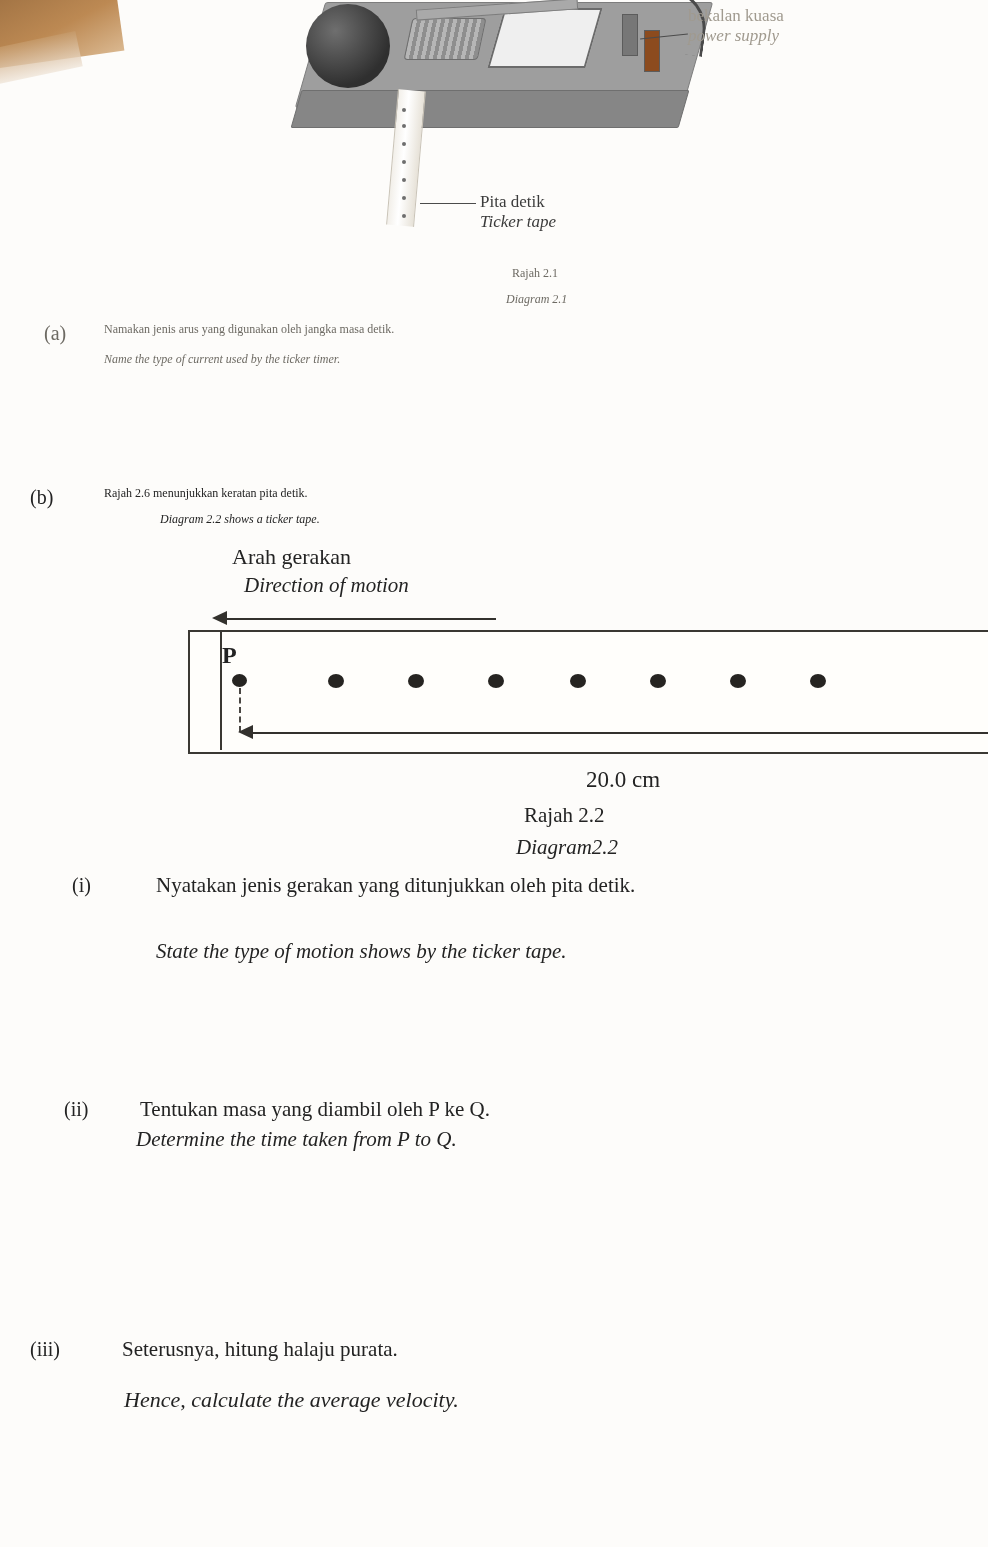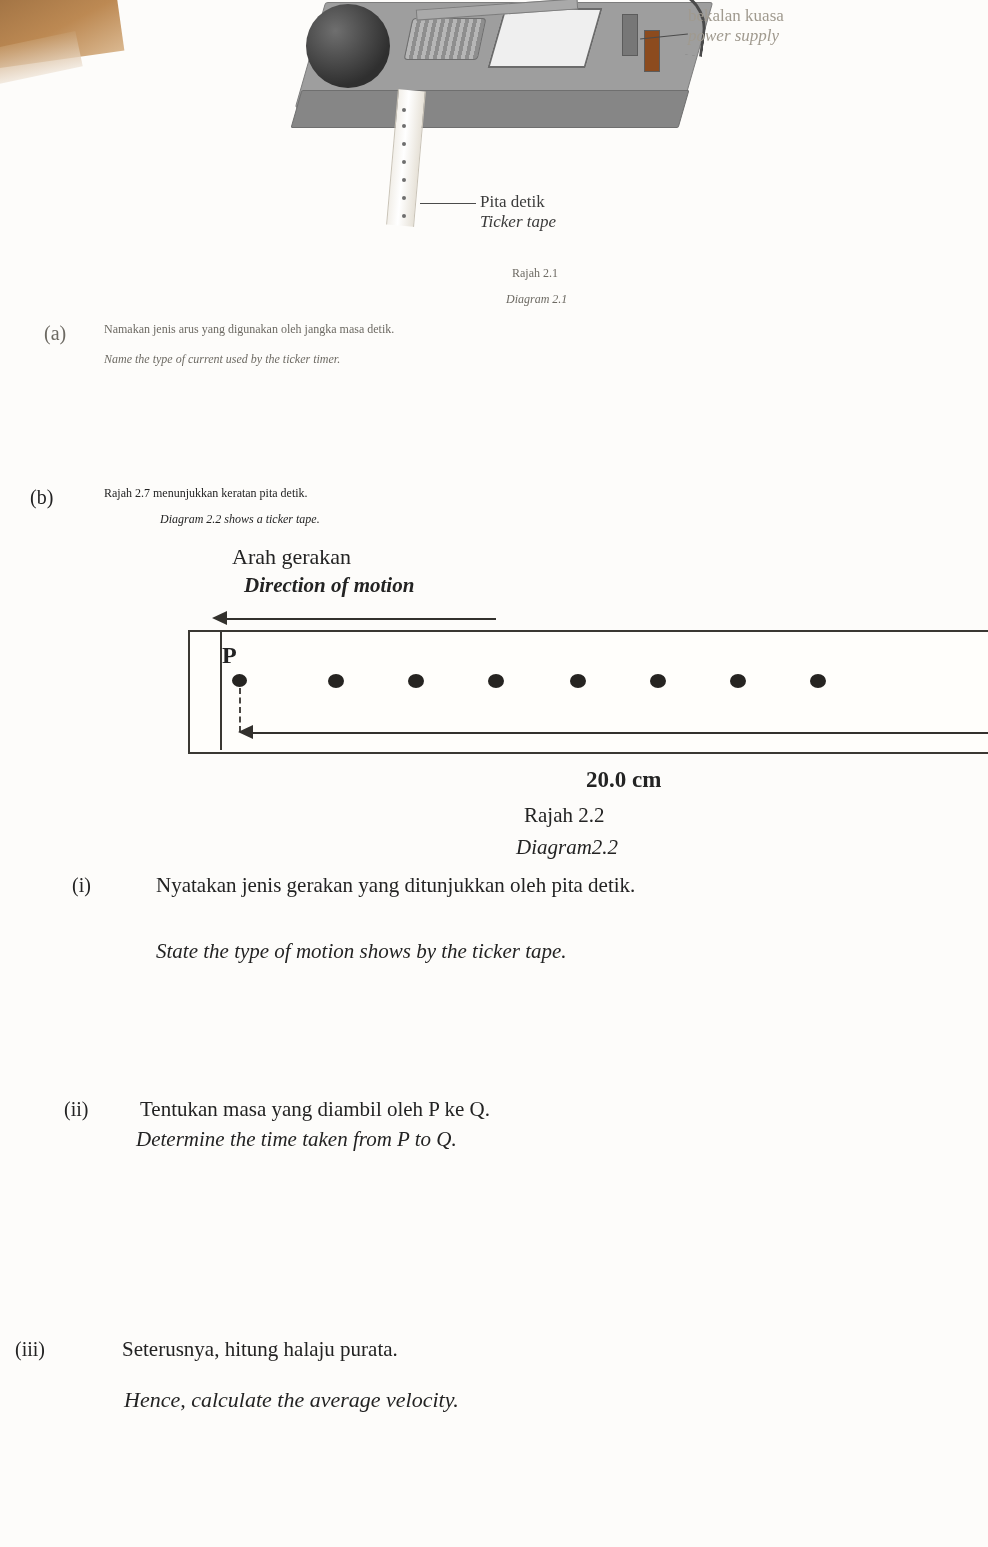--- a/index.html
+++ b/index.html
@@ -174,21 +174,21 @@
   .callout .it { font-style: italic; }
   .callout-faded { color: #a09a8f; }
 
   
   .txt {
     position: absolute;
     font-size: 12px;
     line-height: 1.25;
     white-space: nowrap;
   }
-  .bold { font-weight: bold; }
+  .bold { font-weight: normal; }
   .ital { font-style: italic; }
 
   .label-col {
     position: absolute;
     font-size: 20px;
     white-space: nowrap;
   }
 
   .faded { color: #8f8b82; }
   .halffade { color: #6d6a63; }
@@ -342,21 +342,21 @@
 
   <div class="txt halffade" style="left:512px; top:266px;">Rajah 2.1</div>
   <div class="txt ital halffade" style="left:506px; top:292px;">Diagram 2.1</div>
 
   <div class="label-col halffade" style="left:44px; top:322px;">(a)</div>
   <div class="txt halffade" style="left:104px; top:322px;">Namakan jenis arus yang digunakan oleh jangka masa detik.</div>
   <div class="txt ital halffade" style="left:104px; top:352px;">Name the type of current used by the ticker timer.</div>
   <div class="ruleline faded" style="left:102px; top:398px; width:886px;">..................................................................................................................................</div>
 
   <div class="label-col" style="left:30px; top:486px;">(b)</div>
-  <div class="txt" style="left:104px; top:486px;">Rajah 2.7 menunjukkan keratan pita detik.</div>
+  <div class="txt" style="left:104px; top:486px;">Rajah 2.6 menunjukkan keratan pita detik.</div>
   <div class="txt ital" style="left:112px; top:512px;margin-left:48px;">Diagram 2.2 shows a ticker tape.</div>
 
   <div class="txt" style="left:232px; top:543px; font-size:22px;">Arah gerakan</div>
   <div class="txt ital bold" style="left:244px; top:572px; font-size:21px;">Direction of motion</div>
 
   <div class="tape-figure">
     <div class="arrow-top"></div>
     <div class="arrow-head-left"></div>
 
     <div class="tape-rect"></div>
@@ -386,17 +386,17 @@
   <div class="label-col" style="left:72px; top:874px;">(i)</div>
   <div class="txt" style="left:156px; top:872px; font-size:21px;">Nyatakan jenis gerakan yang ditunjukkan oleh pita detik.</div>
   <div class="txt ital" style="left:156px; top:902px; font-size:21px;margin-top:36px;">State the type of motion shows by the ticker tape.</div>
   <div class="ruleline faded" style="left:146px; top:978px; width:842px;">..................................................................................................................................</div>
 
   <div class="label-col" style="left:64px; top:1098px;">(ii)</div>
   <div class="txt" style="left:140px; top:1096px; font-size:21px;">Tentukan masa yang diambil oleh P ke Q.</div>
   <div class="txt ital" style="left:136px; top:1126px; font-size:21px;">Determine the time taken from P to Q.</div>
   <div class="ruleline faded" style="left:128px; top:1208px; width:860px;">..................................................................................................................................</div>
 
-  <div class="label-col" style="left:15px; top:1338px;">(iii)</div>
+  <div class="label-col" style="left:30px; top:1338px;">(iii)</div>
   <div class="txt" style="left:122px; top:1336px; font-size:21px;">Seterusnya, hitung halaju purata.</div>
   <div class="txt ital" style="left:124px; top:1386px; font-size:22px;">Hence, calculate the average velocity.</div>
 
 </div>
 
 </body></html>

